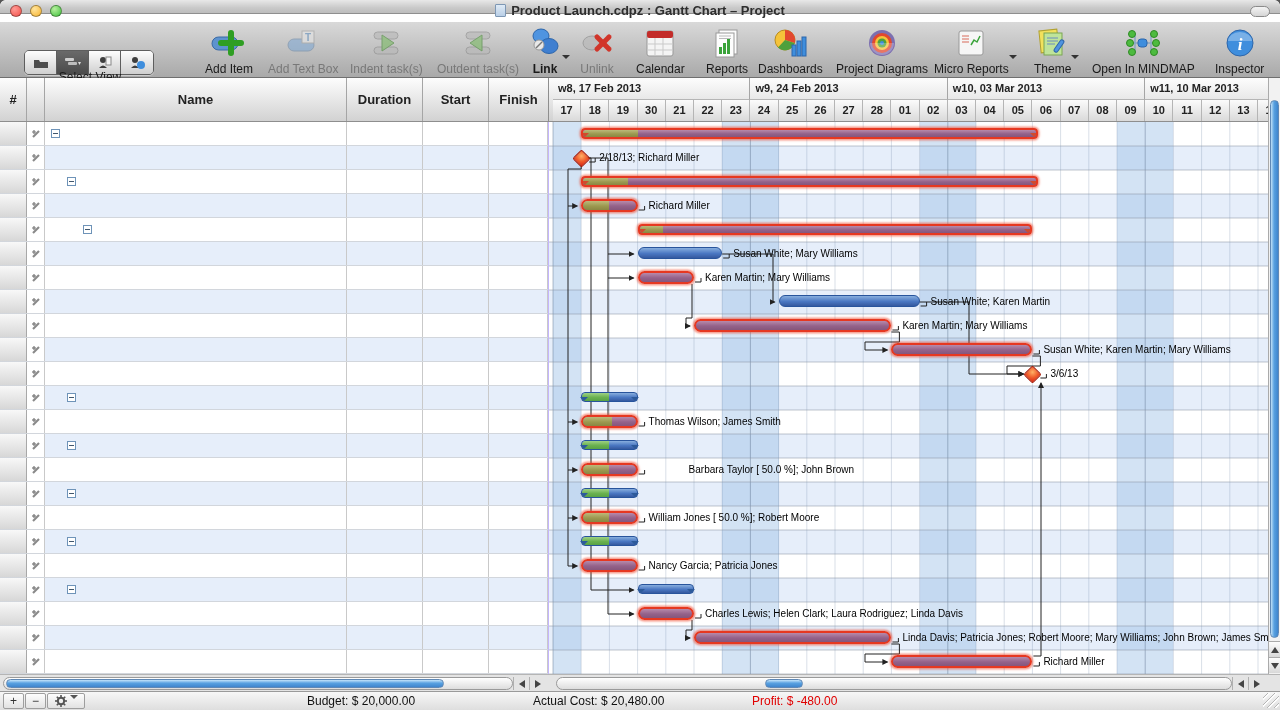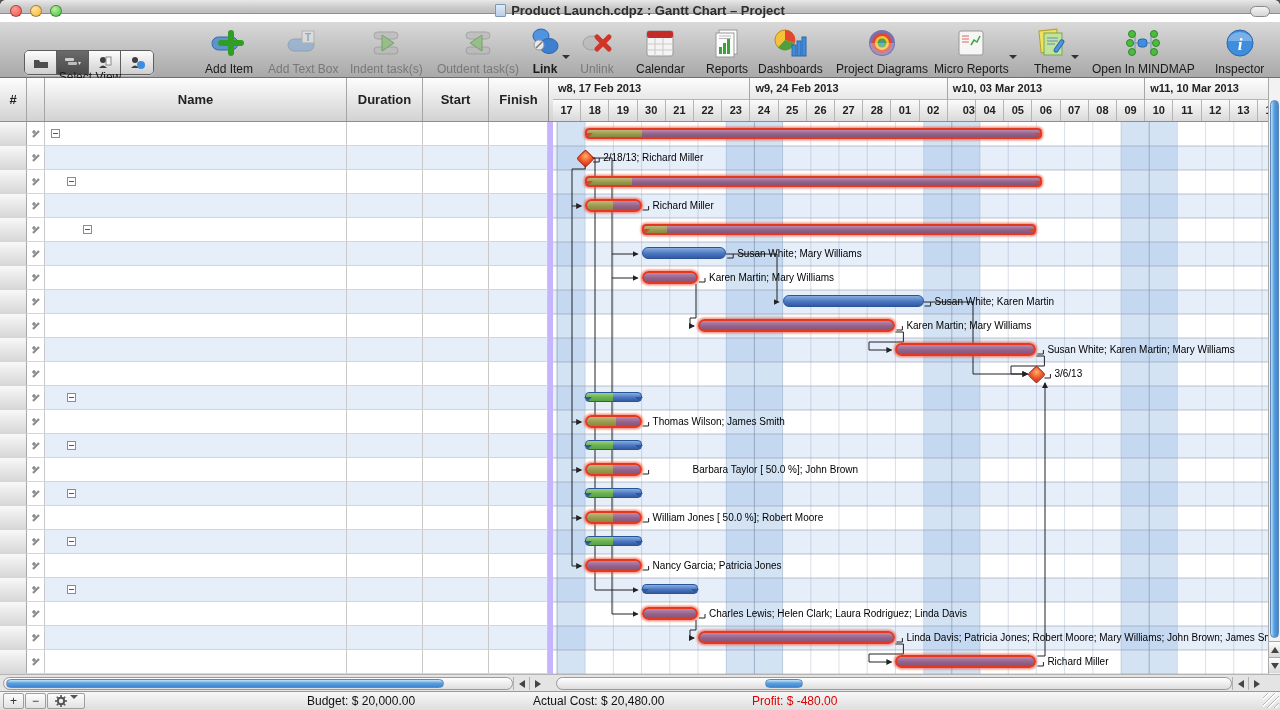--- a/index.html
+++ b/index.html
@@ -33,21 +33,21 @@
   .namecell{width:302px;border-right:1px solid #c9c9c9;font-size:10px;color:#111;display:flex;align-items:center;line-height:10px;}
   .durcell{width:76px;border-right:1px solid #c9c9c9;font-size:10px;color:#111;display:flex;align-items:center;justify-content:flex-end;padding-right:7px;}
   .datecell{width:66px;border-right:1px solid #c9c9c9;font-size:10px;color:#111;display:flex;align-items:center;justify-content:center;}
   .datecell.fin{width:59px;}
   .collapsebox{display:inline-block;width:9px;height:9px;border:1px solid #6e93b8;background:#fff;position:relative;margin-right:4px;flex:none;}
   .collapsebox::before{content:"";position:absolute;left:1px;right:1px;top:3px;height:1px;background:#41576d;}
   
   #ganttheader{position:absolute;left:548px;top:78px;width:720px;height:44px;background:linear-gradient(#fdfdfd,#d2d2d2);border-bottom:1px solid #8e8e8e;border-left:1px solid #8e8e8e;overflow:hidden;}
   .wkcell{position:absolute;top:0;height:22px;border-right:1px solid #a5a5a5;border-bottom:1px solid #b5b5b5;font-size:11px;font-weight:bold;color:#222;padding:4px 8px 0 5px;}
   .daycell{position:absolute;top:22px;height:22px;border-right:1px solid #b5b5b5;font-size:11px;font-weight:bold;color:#222;text-align:center;padding-top:4px;background:linear-gradient(#fbfbfb,#d8d8d8);}
-  #gbody{position:absolute;left:548px;top:122px;width:720px;height:552px;background:#fff;overflow:hidden;border-left:5px solid #c4b5fd;}
+  #gbody{position:absolute;left:548px;top:122px;width:720px;height:552px;background:#fff;overflow:hidden;border-left:1px solid #c4b5fd;}
   .rowband{position:absolute;left:0;width:720px;height:24px;background:#e6eefa;}
   .wkend{position:absolute;top:0;height:552px;background:rgba(150,188,228,.42);}
   #gsvg{position:absolute;left:0;top:0;}
   .gbar{position:absolute;}
   .bar-critical{border:2px solid #e63821;border-radius:7px;background:linear-gradient(#b78aab,#94628a 55%,#85567c);box-shadow:0 0 2px 1.5px rgba(238,70,40,.55);overflow:hidden;}
   .bar-blue{border:1px solid #28549c;border-radius:6px;background:linear-gradient(#88aede,#4a77c2 55%,#35599f);}
   .prog{position:absolute;left:0;top:0;bottom:0;background:linear-gradient(#bcb97a,#9c9950 55%,#8a8742);border-radius:4px 0 0 4px;}
   .prog.grn{background:linear-gradient(#9ed184,#6ab14f 55%,#58a244);}
   .tick{position:absolute;bottom:-4px;width:0;height:0;border:4px solid transparent;}
   .milestone{position:absolute;width:13px;height:13px;transform:rotate(45deg);background:radial-gradient(circle at 35% 35%,#ffb066,#ef5a2a 55%,#d92412);border:1px solid #a81a06;border-radius:2px;}
@@ -755,21 +755,21 @@
       <div class="daycell" style="left: 116.8px; width: 28.2px;">21</div>
       <div class="daycell" style="left: 145px; width: 28.2px;">22</div>
       <div class="daycell" style="left: 173.2px; width: 28.2px;">23</div>
       <div class="daycell" style="left: 201.4px; width: 28.2px;">24</div>
       <div class="daycell" style="left: 229.6px; width: 28.2px;">25</div>
       <div class="daycell" style="left: 257.8px; width: 28.2px;">26</div>
       <div class="daycell" style="left: 286px; width: 28.2px;">27</div>
       <div class="daycell" style="left: 314.2px; width: 28.2px;">28</div>
       <div class="daycell" style="left: 342.4px; width: 28.2px;">01</div>
       <div class="daycell" style="left: 370.6px; width: 28.2px;">02</div>
-      <div class="daycell" style="left: 398.8px; width: 28.2px; text-align: right;">03</div>
+      <div class="daycell" style="left: 398.8px; width: 28.2px;">03</div>
       <div class="daycell" style="left: 427px; width: 28.2px;">04</div>
       <div class="daycell" style="left: 455.2px; width: 28.2px;">05</div>
       <div class="daycell" style="left: 483.4px; width: 28.2px;">06</div>
       <div class="daycell" style="left: 511.6px; width: 28.2px;">07</div>
       <div class="daycell" style="left: 539.8px; width: 28.2px;">08</div>
       <div class="daycell" style="left: 568px; width: 28.2px;">09</div>
       <div class="daycell" style="left: 596.2px; width: 28.2px;">10</div>
       <div class="daycell" style="left: 624.4px; width: 28.2px;">11</div>
       <div class="daycell" style="left: 652.6px; width: 28.2px;">12</div>
       <div class="daycell" style="left: 680.8px; width: 28.2px;">13</div>

